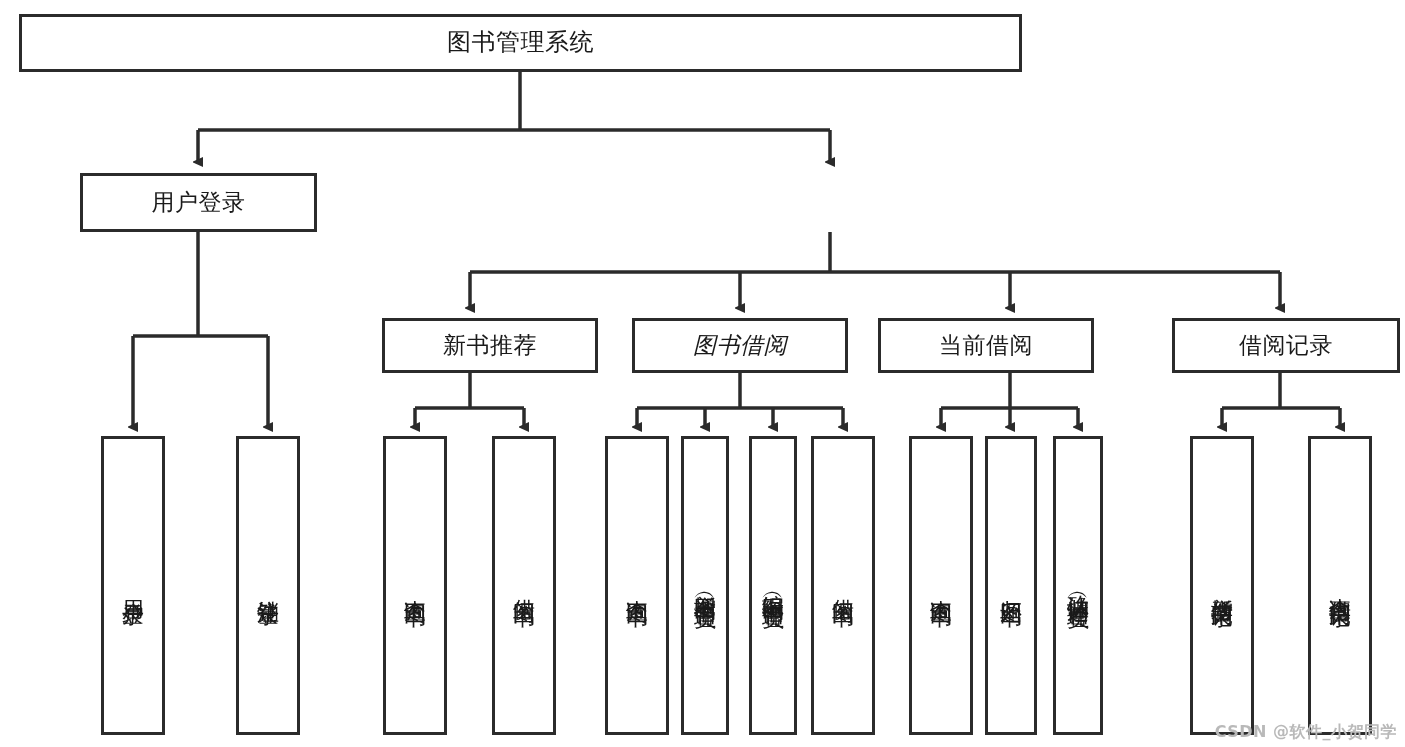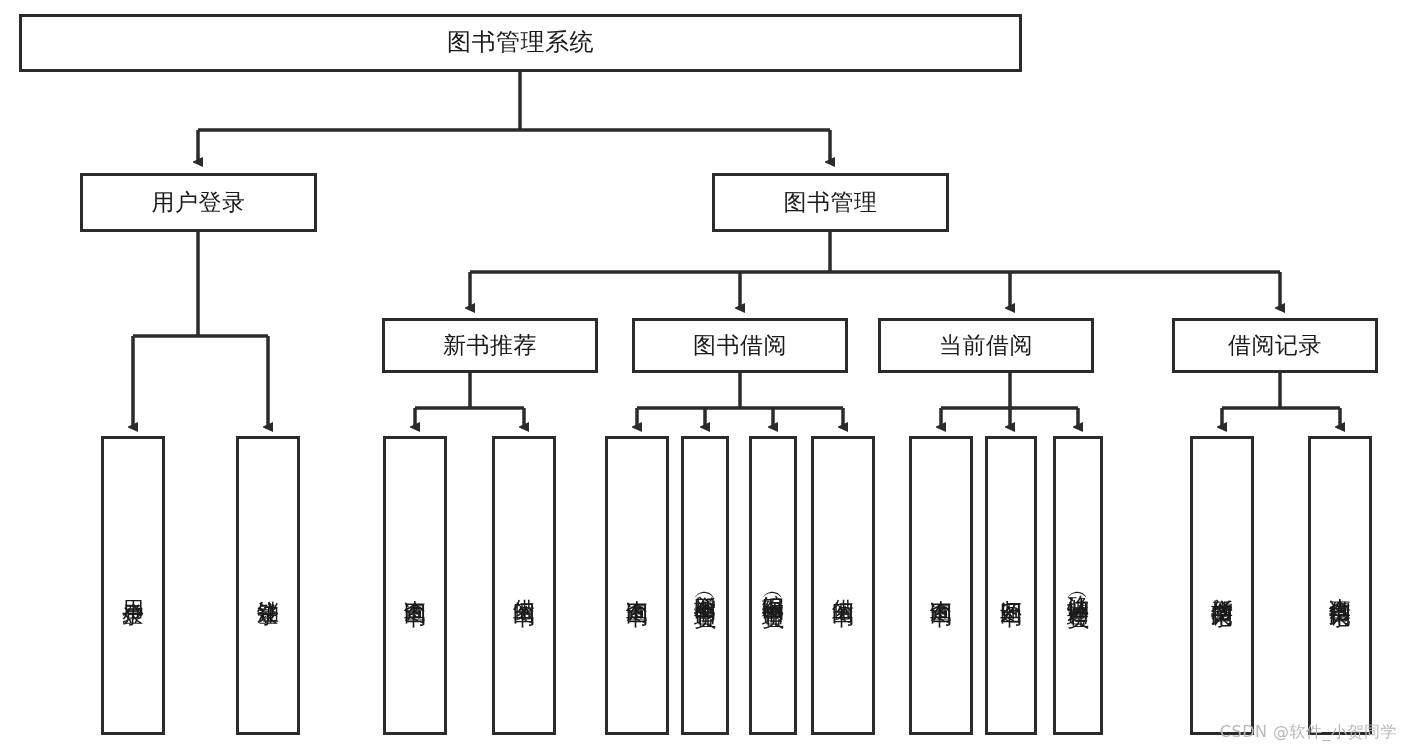--- a/index.html
+++ b/index.html
@@ -63,20 +63,21 @@
   }
   .watermark {
     position: absolute;
     right: 8px;
     bottom: 4px;
     font-size: 16px;
     color: #b9b9b9;
     letter-spacing: 0.5px;
     white-space: nowrap;
     font-family: "DejaVu Sans", "Liberation Sans", sans-serif;
+    font-weight: bold;
   }
 </style>
 </head>
 <body>
 
 <div id="canvas">
 
   <svg class="wires" viewBox="0 0 1405 747" xmlns="http://www.w3.org/2000/svg">
     <defs>
       <marker id="arrow" markerWidth="10" markerHeight="10" refX="5" refY="5" orient="auto" markerUnits="userSpaceOnUse">
@@ -128,37 +129,34 @@
   </svg>
 
   <div class="node h" id="n-root" style="left:19px; top:14px; width:1003px; height:58px;">
     <span class="label">图书管理系统</span>
   </div>
 
   <div class="node h" style="left:80px; top:173px; width:237px; height:59px;">
     <span class="label">用户登录</span>
   </div>
 
-  <div class="node h" style="left:712px; top:173px; width:237px; height:59px;">
-    <span class="label">图书管理</span>
-  </div>
 
   <div class="node h" style="left:382px; top:318px; width:216px; height:55px;">
     <span class="label">新书推荐</span>
   </div>
 
-  <div class="node h" style="left:632px; top:318px; width:216px; height:55px;">
+  <div class="node h" style="left:632px; top:318px; width:216px; height:55px;font-style:italic;">
     <span class="label">图书借阅</span>
   </div>
 
   <div class="node h" style="left:878px; top:318px; width:216px; height:55px;">
     <span class="label">当前借阅</span>
   </div>
 
-  <div class="node h" style="left:1172px; top:318px; width:206px; height:55px;">
+  <div class="node h" style="left:1172px; top:318px; width:228px; height:55px;">
     <span class="label">借阅记录</span>
   </div>
 
   <div class="node v" style="left:101px; top:436px; width:64px; height:299px;">
     <span class="label">用户登录</span>
   </div>
 
   <div class="node v" style="left:236px; top:436px; width:64px; height:299px;">
     <span class="label">注销登录</span>
   </div>

